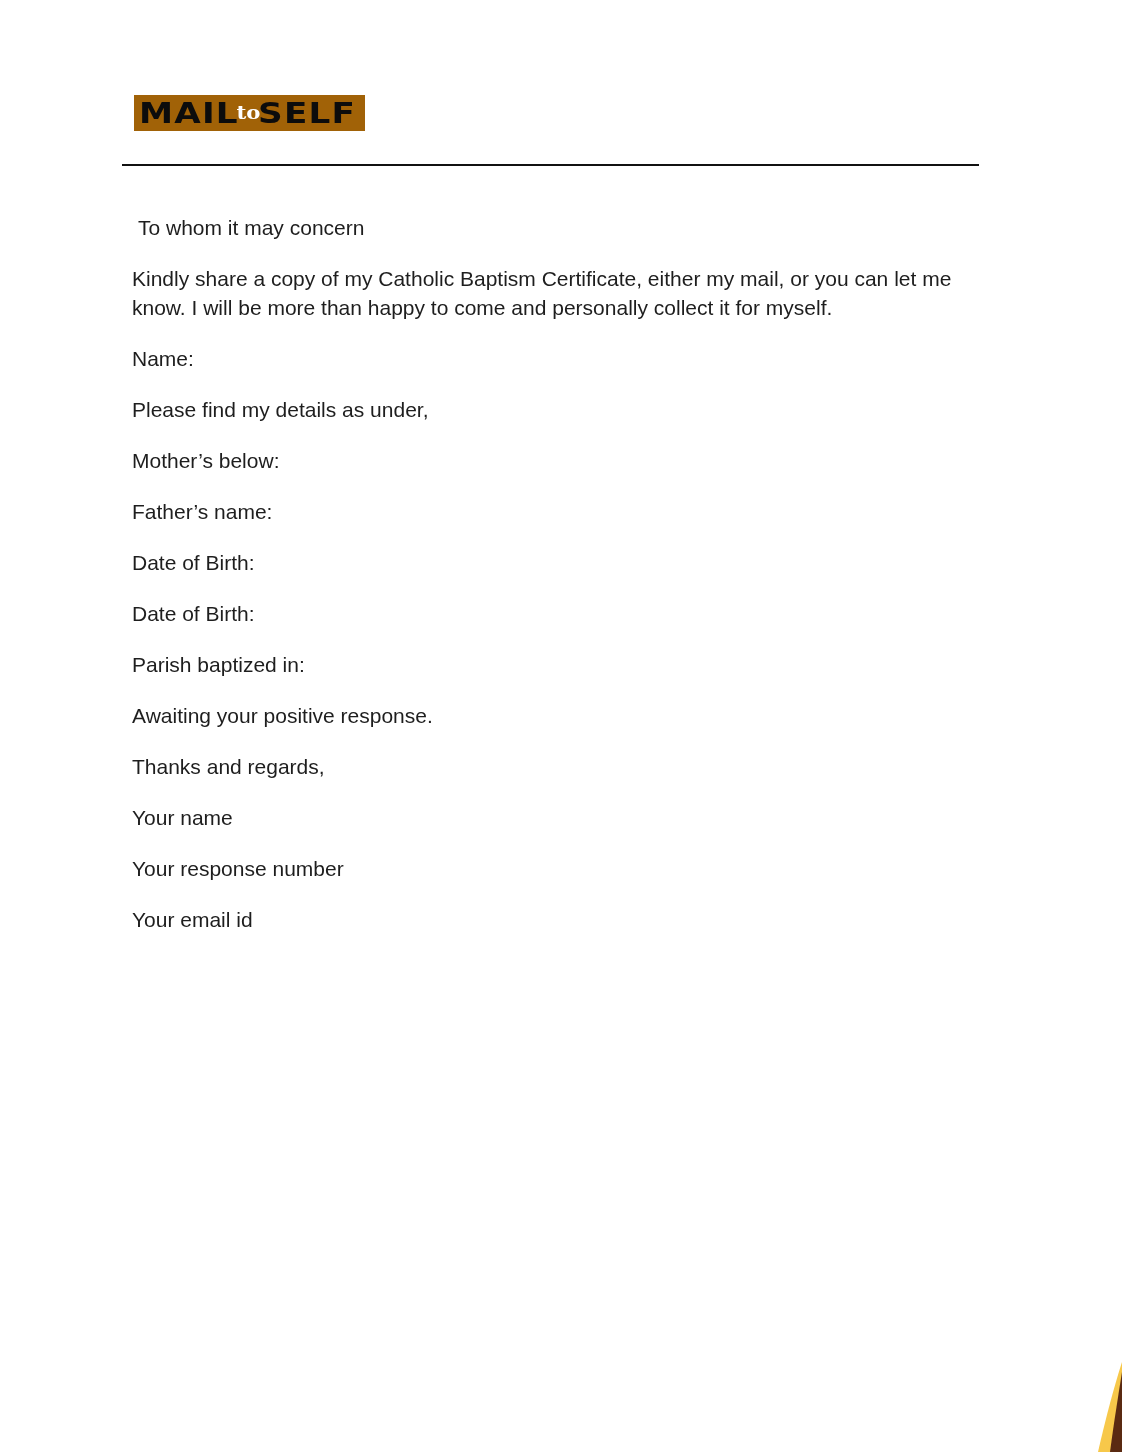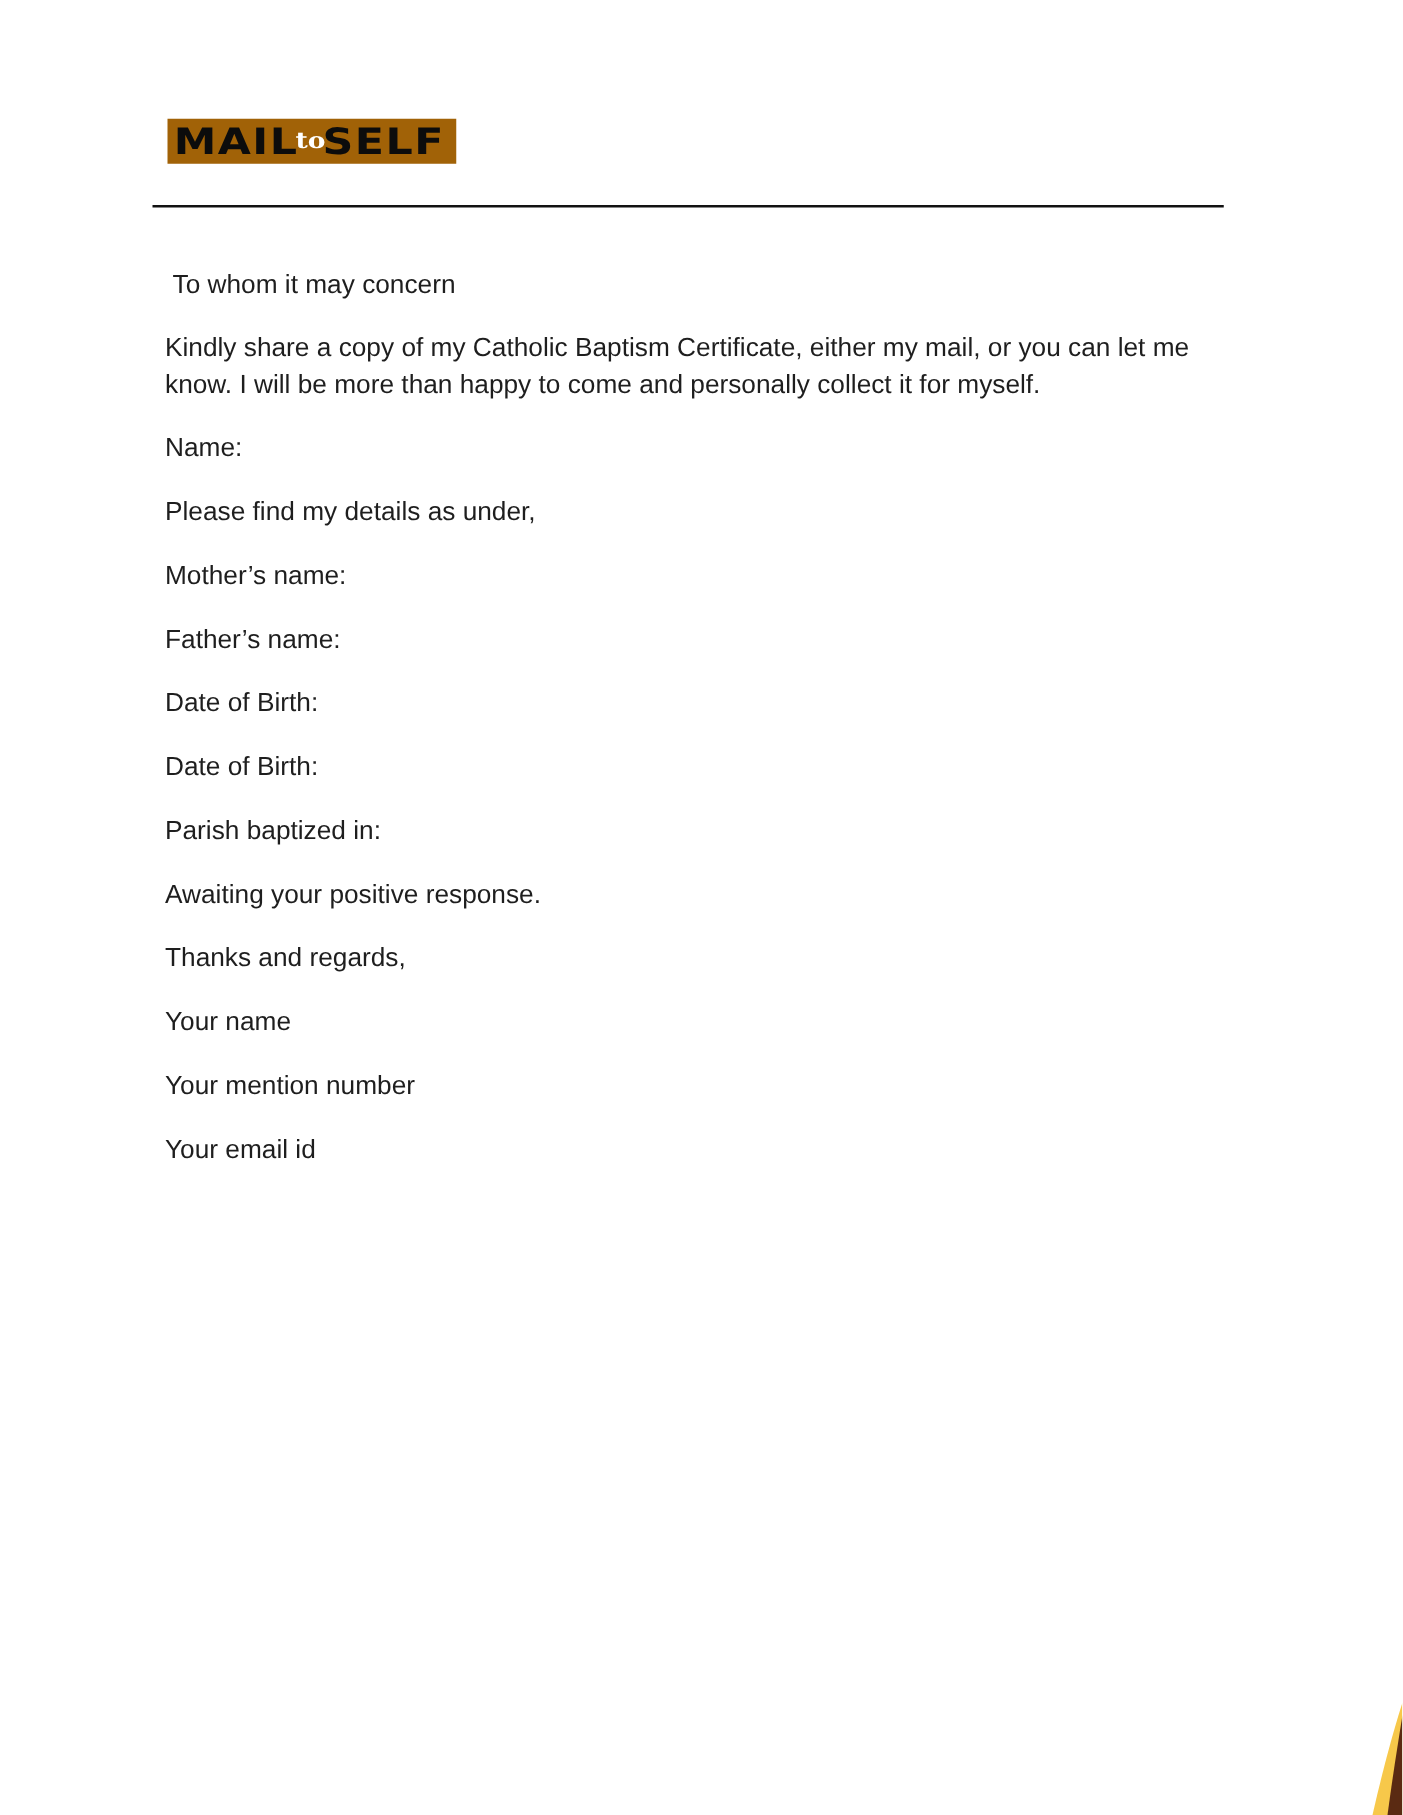--- a/index.html
+++ b/index.html
@@ -45,28 +45,28 @@
   </span>
 </div>
 
 <div class="rule"></div>
 
 <div class="content">
   <p class="greeting">To whom it may concern</p>
   <p>Kindly share a copy of my Catholic Baptism Certificate, either my mail, or you can let me know. I will be more than happy to come and personally collect it for myself.</p>
   <p>Name:</p>
   <p>Please find my details as under,</p>
-  <p>Mother’s name:</p>
+  <p>Mother’s below:</p>
   <p>Father’s name:</p>
   <p>Date of Birth:</p>
   <p>Date of Birth:</p>
   <p>Parish baptized in:</p>
   <p>Awaiting your positive response.</p>
   <p>Thanks and regards,</p>
   <p>Your name</p>
-  <p>Your mention number</p>
+  <p>Your response number</p>
   <p>Your email id</p>
 </div>
 
 <svg class="corner" viewBox="0 0 30 90" preserveAspectRatio="none">
   <path d="M30 0 C 22 25, 14 55, 6 90 L 30 90 Z" fill="#f7c84a"></path>
   <path d="M30 10 C 26 35, 22 60, 18 90 L 30 90 Z" fill="#5a2a12"></path>
 </svg>
 
 </body></html>

